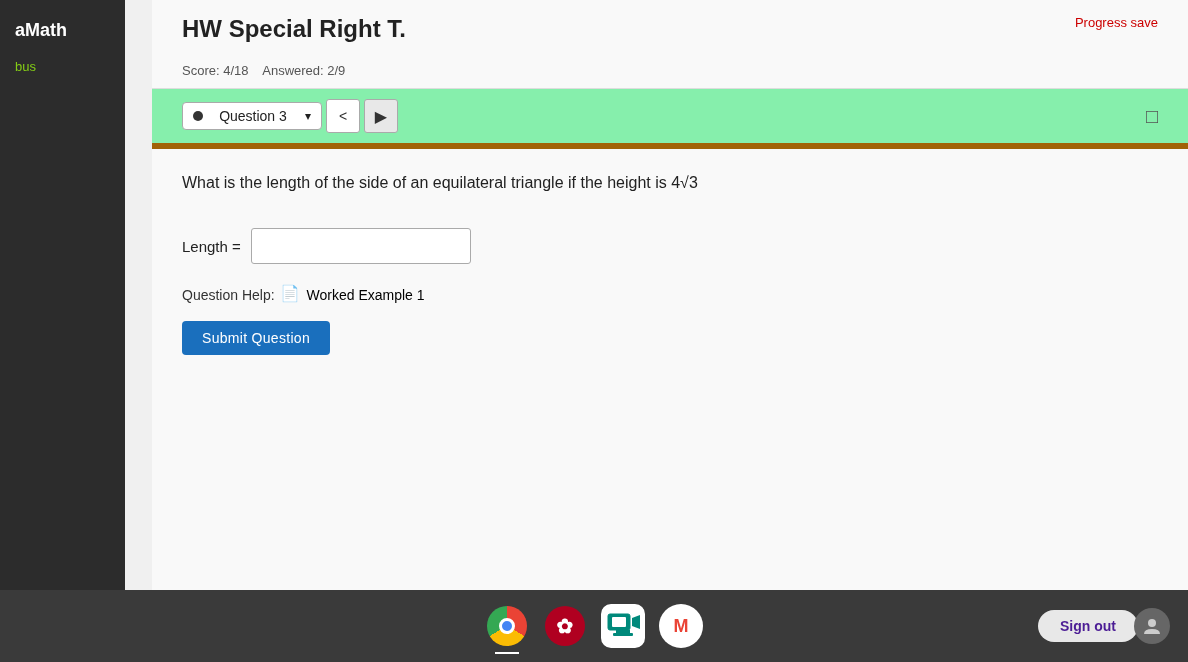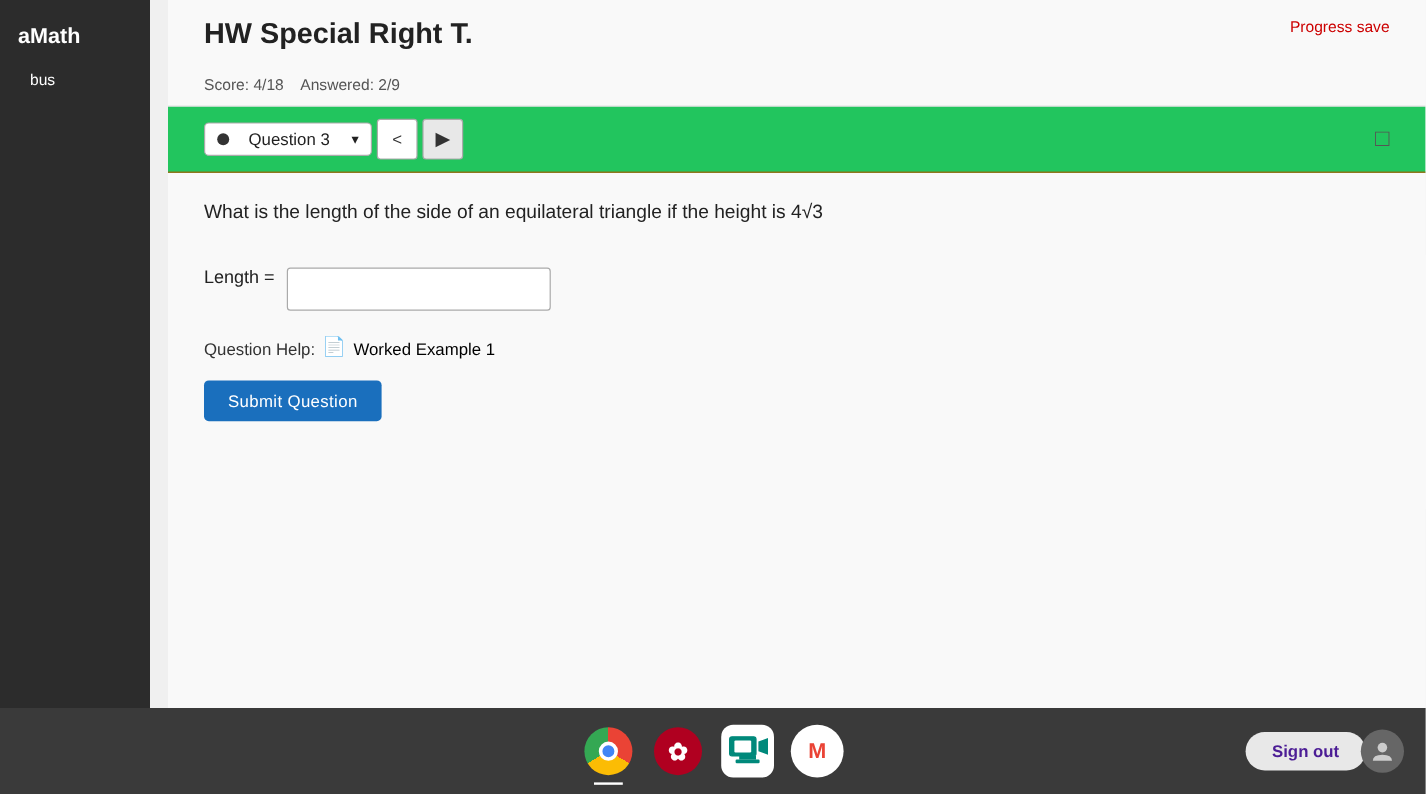--- a/index.html
+++ b/index.html
@@ -26,30 +26,30 @@
       flex-direction: column;
       padding: 10px 0;
     }
     .sidebar-logo {
       color: white;
       font-size: 18px;
       font-weight: bold;
       padding: 10px 15px;
     }
     .sidebar-item {
-      color: #ffffff;
+      color: #84cc16;
       font-size: 13px;
-      padding: 8px 25px;
+      padding: 8px 15px;
       cursor: pointer;
     }
 
     
     .main {
       position: absolute;
-      left: 140px;
+      left: 152px;
       top: 0;
       right: 0;
       height: 590px;
       background: #f9f9f9;
       overflow-y: auto;
     }
 
     
     .header {
       padding: 15px 30px 10px 30px;
@@ -74,22 +74,22 @@
       font-size: 13px;
       color: #cc0000;
       font-weight: 500;
     }
 
     
     .question-nav {
       display: flex;
       align-items: center;
       padding: 10px 30px;
-      border-bottom: 1px solid #a16207;
-      background: #22c55e;
+      border-bottom: 6px solid #a16207;
+      background: #86efac;
     }
     .question-selector {
       display: flex;
       align-items: center;
       border: 1px solid #aaa;
       border-radius: 4px;
       padding: 5px 10px;
       background: white;
       cursor: pointer;
       font-size: 14px;
@@ -134,21 +134,21 @@
       padding: 25px 30px;
     }
     .question-text {
       font-size: 16px;
       color: #222;
       margin-bottom: 36px;
       font-weight: 500;
     }
     .answer-row {
       display: flex;
-      align-items: flex-start;
+      align-items: center;
       margin-bottom: 20px;
     }
     .answer-label {
       font-size: 15px;
       color: #222;
       margin-right: 10px;
     }
     .answer-input {
       width: 220px;
       height: 36px;

